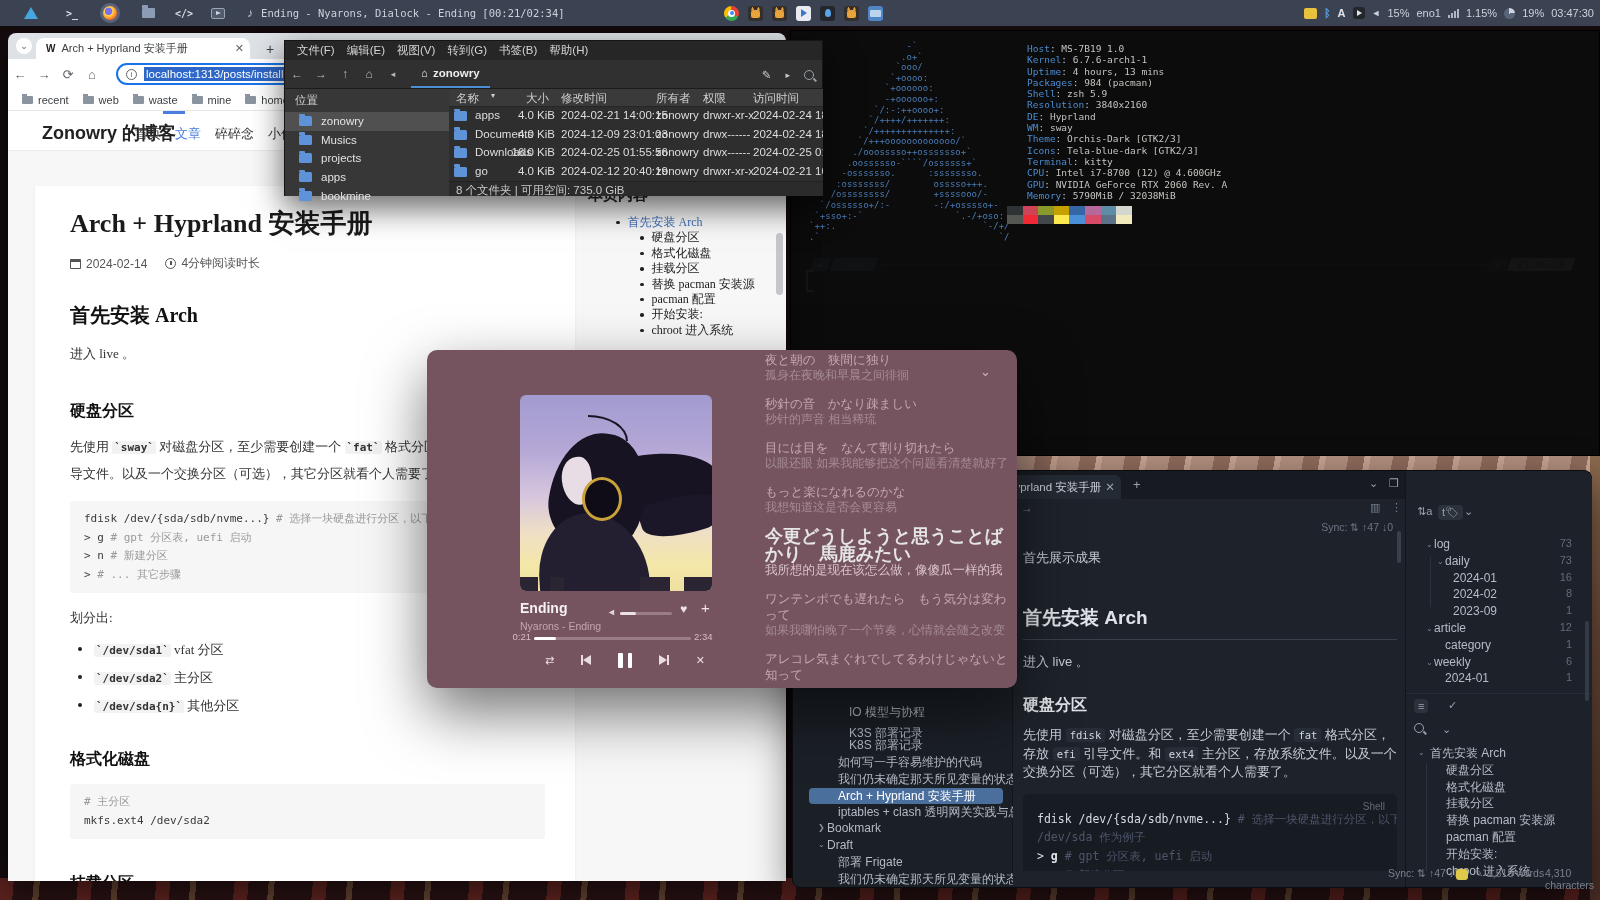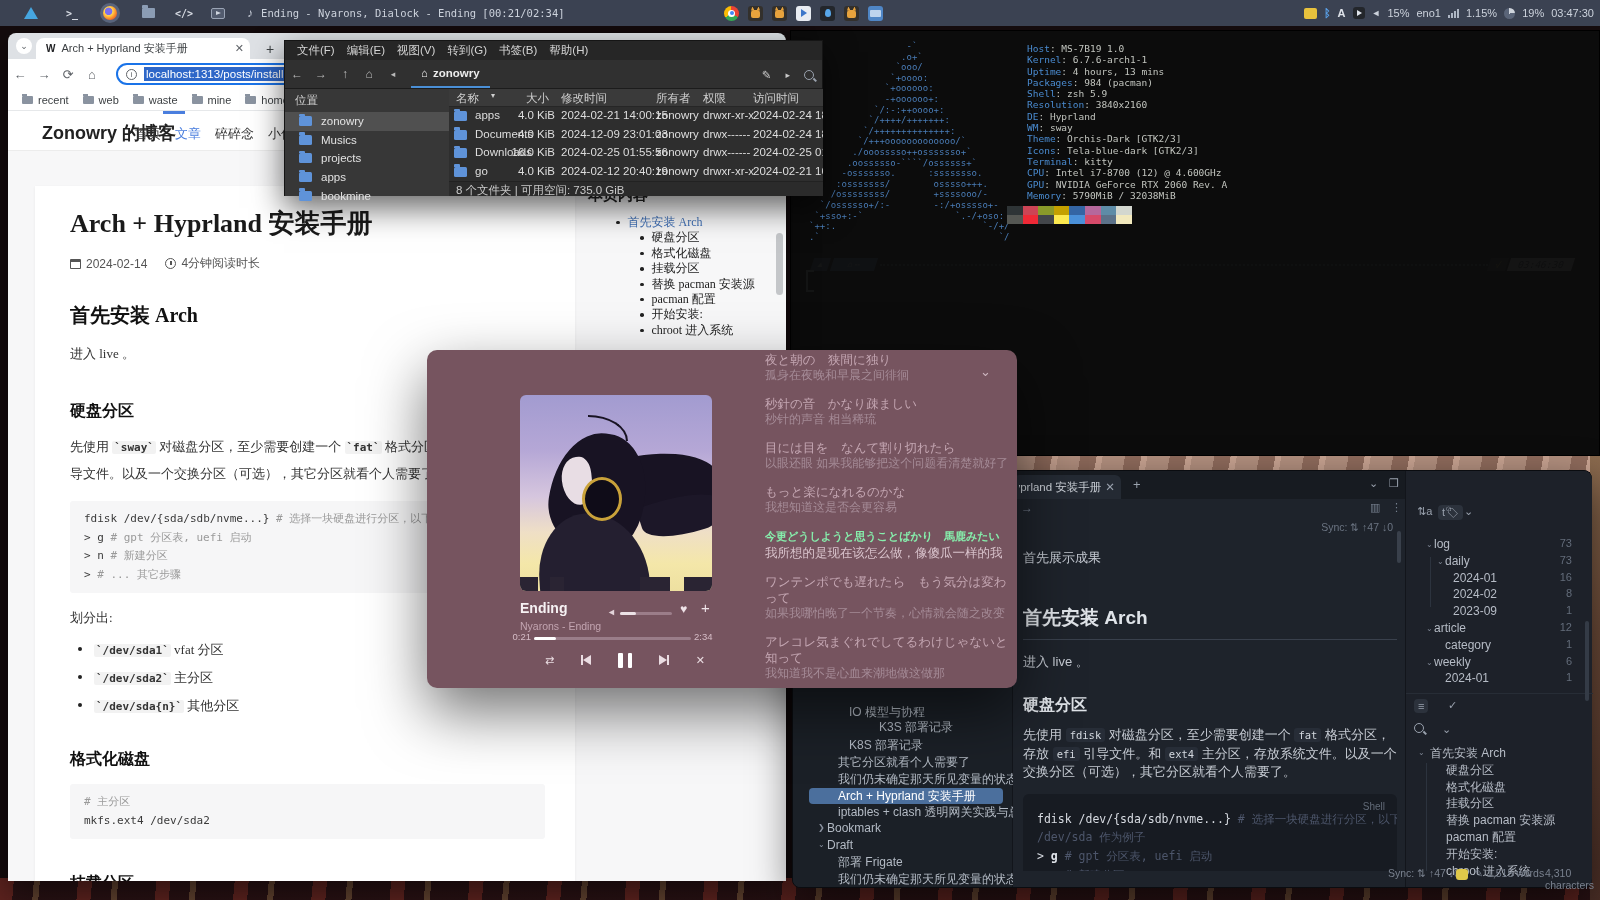--- a/index.html
+++ b/index.html
@@ -171,21 +171,21 @@
 .tri-l{width:0;height:0;border-top:5px solid transparent;border-bottom:5px solid transparent;border-right:8px solid #eadde2}
 .tri-r{width:0;height:0;border-top:5px solid transparent;border-bottom:5px solid transparent;border-left:8px solid #eadde2}
 .vbar{width:2px;height:10px;background:#eadde2}
 .ctrl-pause{display:flex;gap:5px}
 .ctrl-pause i{display:block;width:4.5px;height:15px;background:#fff;border-radius:1px}
 .ctrl-shuf{font-size:11px}
 .lyrics{position:absolute;left:338px;top:2px;width:246px;height:332px;overflow:hidden}
 .lp{margin-bottom:13px}
 .lp .jp{font-size:12.5px;line-height:16px;color:#c4a6b2}
 .lp .zh{font-size:12px;line-height:15px;color:#a58b97}
-.lp.active .jp{font-size:11px;line-height:17.5px;font-weight:bold;color:#86efac}
+.lp.active .jp{font-size:18px;line-height:17.5px;font-weight:bold;color:#e5e5e5}
 .lp.active .zh{font-size:12.5px;color:#d9c3cc}
 
 #obs{left:792px;top:470px;width:800px;height:418px;background:#1e232b;border:1px solid #0a0c10;border-radius:8px;z-index:3;box-shadow:0 14px 40px rgba(0,0,0,.55)}
 .o-left{position:absolute;left:0;top:0;width:220px;height:416px;background:#1b2027;border-right:1px solid #12151b;border-radius:8px 0 0 8px}
 .o-file{position:absolute;left:0;width:220px;height:16.7px;font-size:12px;color:#b3bac4;white-space:nowrap;overflow:hidden}
 .o-file .chv{position:absolute;left:25px;top:2px;font-size:8px;color:#8a92a0}
 .o-file.sel:before{content:"";position:absolute;left:16px;right:10px;top:0;height:16px;background:#4b6f9d;border-radius:4px}
 .o-file.sel span{color:#fff}
 .o-file span{position:relative}
 .o-tabbar{position:absolute;left:220px;top:0;width:392px;height:28px;background:#171b21}
@@ -629,23 +629,23 @@
         <div class="jp">アレコレ気まぐれでしてるわけじゃないと知って</div>
         <div class="zh">我知道我不是心血来潮地做这做那</div>
       </div>
     </div>
 </div>
 
 <div class="abs" id="obs">
   <div class="o-left">
       <div id="ofiles">
         <div class="o-file" style="top: 233px;"><span style="margin-left: 56px;">IO 模型与协程</span></div>
-        <div class="o-file" style="top: 248px; padding-left: 30px;"><span style="margin-left: 56px;">K3S 部署记录</span></div>
+        <div class="o-file" style="top: 254px;"><span style="margin-left: 56px;">K3S 部署记录</span></div>
         <div class="o-file" style="top: 266.4px;"><span style="margin-left: 56px;">K8S 部署记录</span></div>
-        <div class="o-file" style="top: 283.1px;"><span style="margin-left: 45px;">其它分区就看个人需要了</span></div>
+        <div class="o-file" style="top: 283.1px;"><span style="margin-left: 45px;">如何写一手容易维护的代码</span></div>
         <div class="o-file" style="top: 299.8px;"><span style="margin-left: 45px;">我们仍未确定那天所见变量的状态</span></div>
         <div class="o-file sel" style="top: 316.5px;"><span style="margin-left: 45px;">Arch + Hyprland 安装手册</span></div>
         <div class="o-file" style="top: 333.2px;"><span style="margin-left: 45px;">iptables + clash 透明网关实践与总…</span></div>
         <div class="o-file" style="top: 349.9px;"><span class="chv">❯</span><span style="margin-left: 34px;">Bookmark</span></div>
         <div class="o-file" style="top: 366.6px;"><span class="chv">⌄</span><span style="margin-left: 34px;">Draft</span></div>
         <div class="o-file" style="top: 383.3px;"><span style="margin-left: 45px;">部署 Frigate</span></div>
         <div class="o-file" style="top: 400px;"><span style="margin-left: 45px;">我们仍未确定那天所见变量的状态-…</span></div>
       </div>
     </div>
   <div class="o-tabbar">

